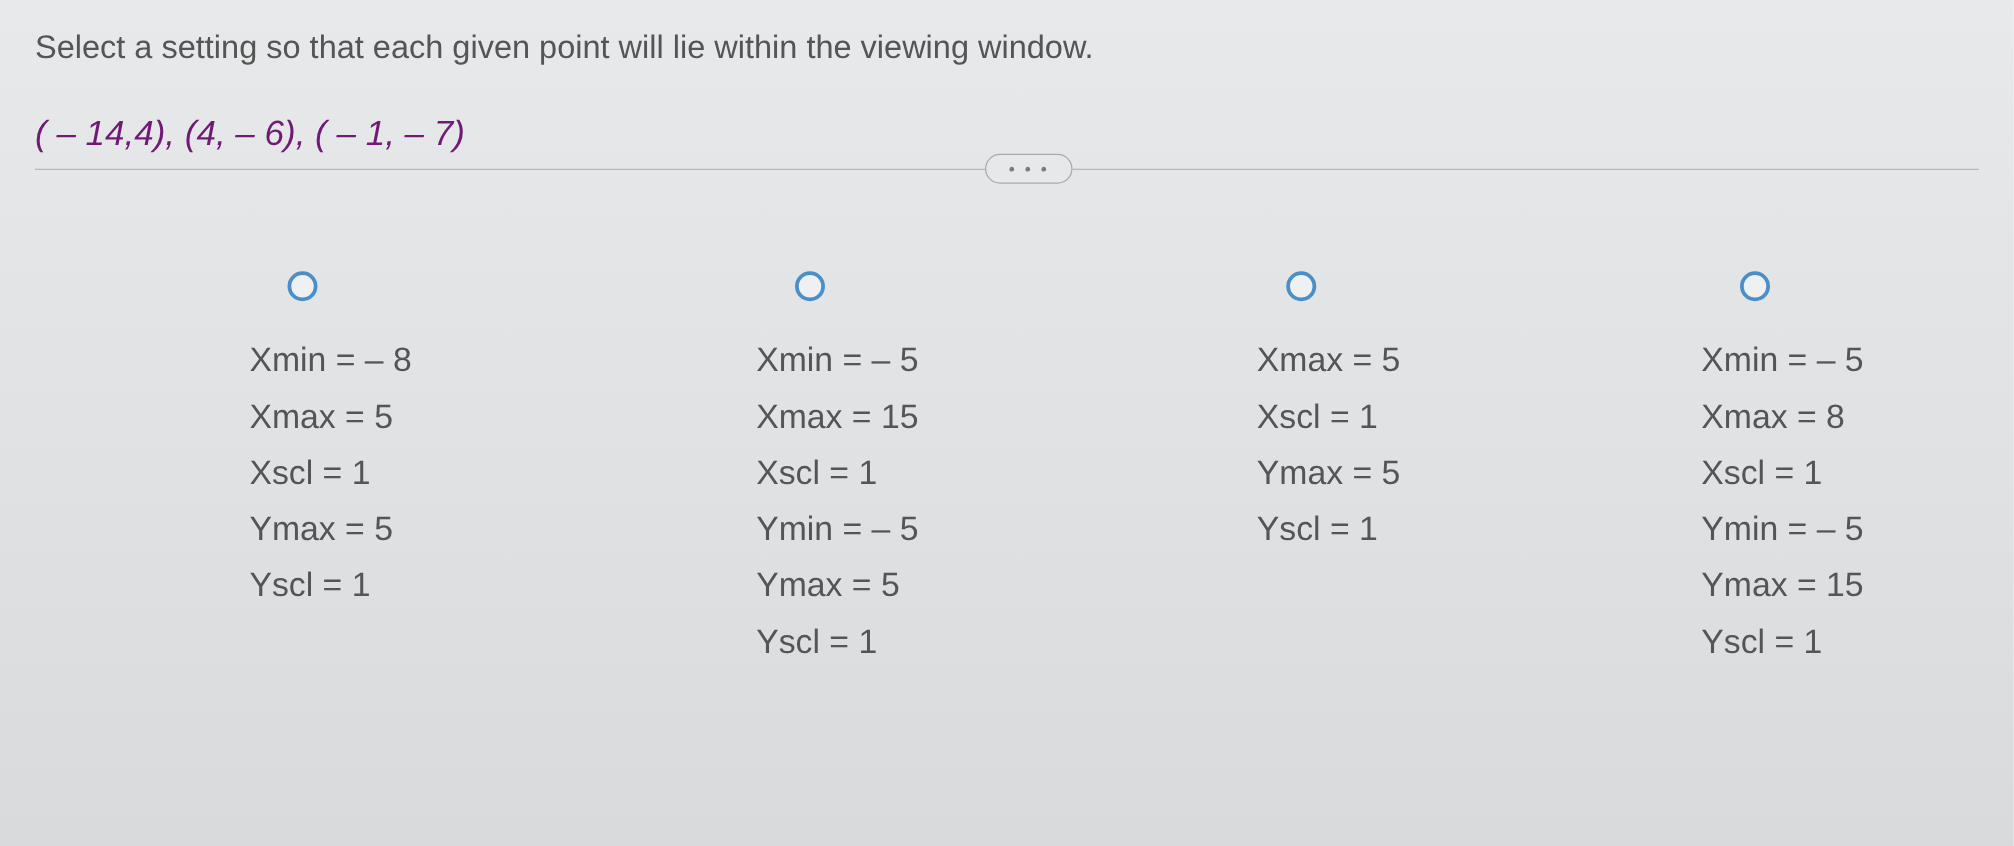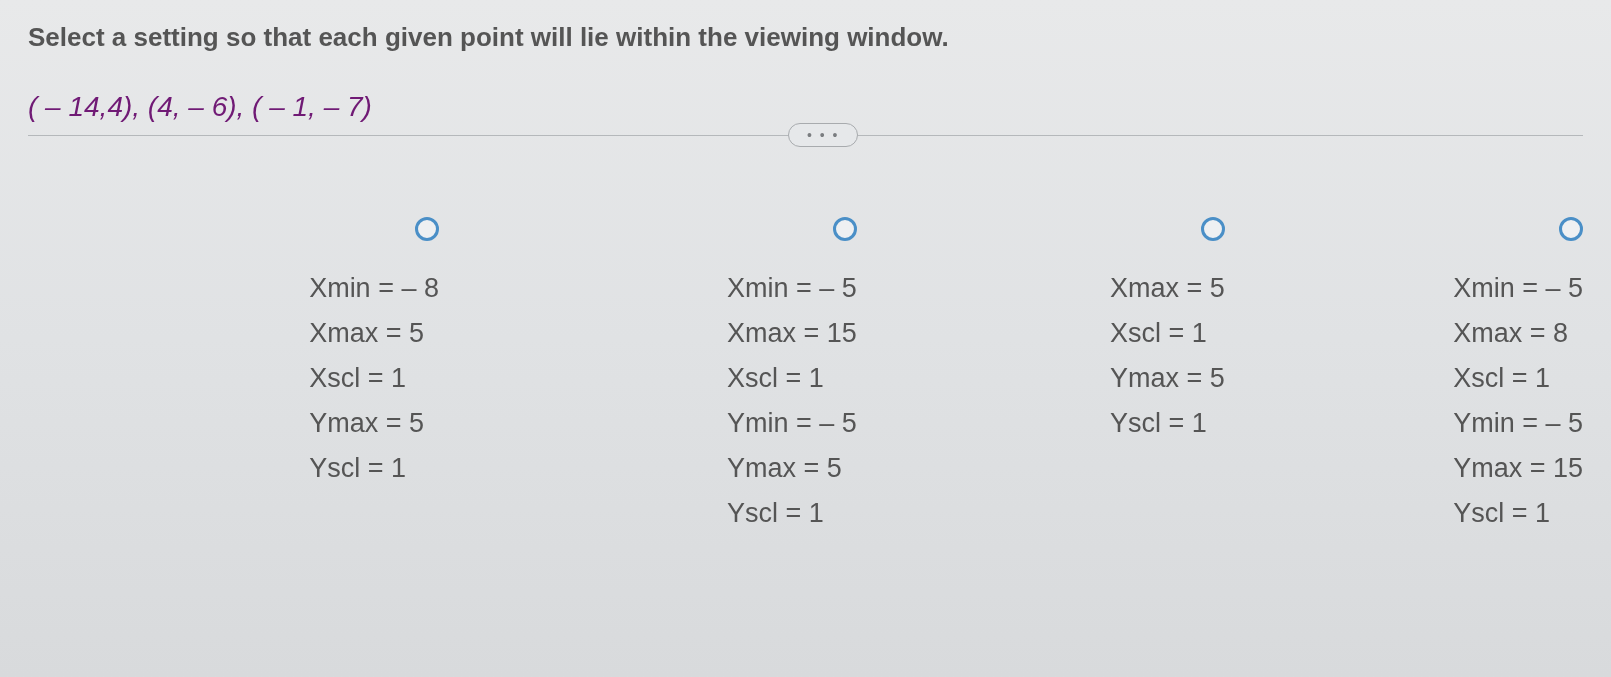--- a/index.html
+++ b/index.html
@@ -13,21 +13,21 @@
       font-family: Arial, Helvetica, sans-serif;
       background: linear-gradient(to bottom, #e8e9ea 0%, #e0e2e4 50%, #d8dadc 100%);
       padding: 22px 28px;
       color: #4a4d50;
       position: relative;
     }
     .prompt {
       font-size: 26px;
       color: #555;
       margin-bottom: 38px;
-      font-weight: 700;
+      font-weight: 400;
     }
     .points {
       font-size: 28px;
       color: #701a75;
       font-weight: 400;
       font-style: italic;
     }
     .divider-row {
       display: flex;
       align-items: center;
@@ -59,21 +59,21 @@
     }
     .options-row {
       display: flex;
       justify-content: flex-start;
       gap: 0;
       padding-left: 18px;
     }
     .option {
       display: flex;
       flex-direction: column;
-      align-items: flex-end;
+      align-items: center;
     }
     .option:nth-child(1) { width: 395px; }
     .option:nth-child(2) { width: 420px; }
     .option:nth-child(3) { width: 370px; }
     .option:nth-child(4) { width: 360px; }
     .radio {
       width: 24px;
       height: 24px;
       border: 3px solid #4a8fc7;
       border-radius: 50%;

